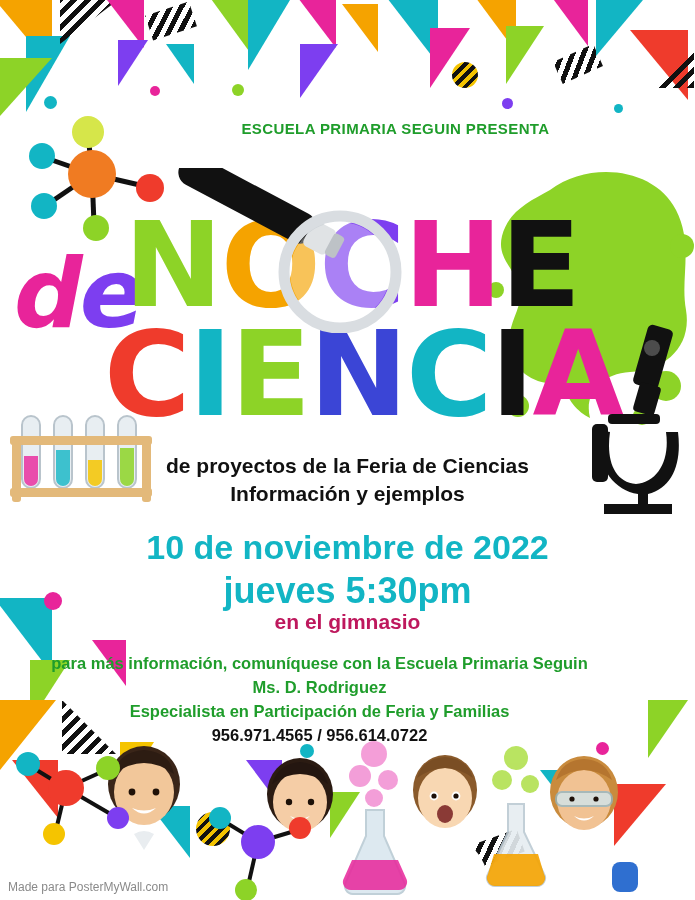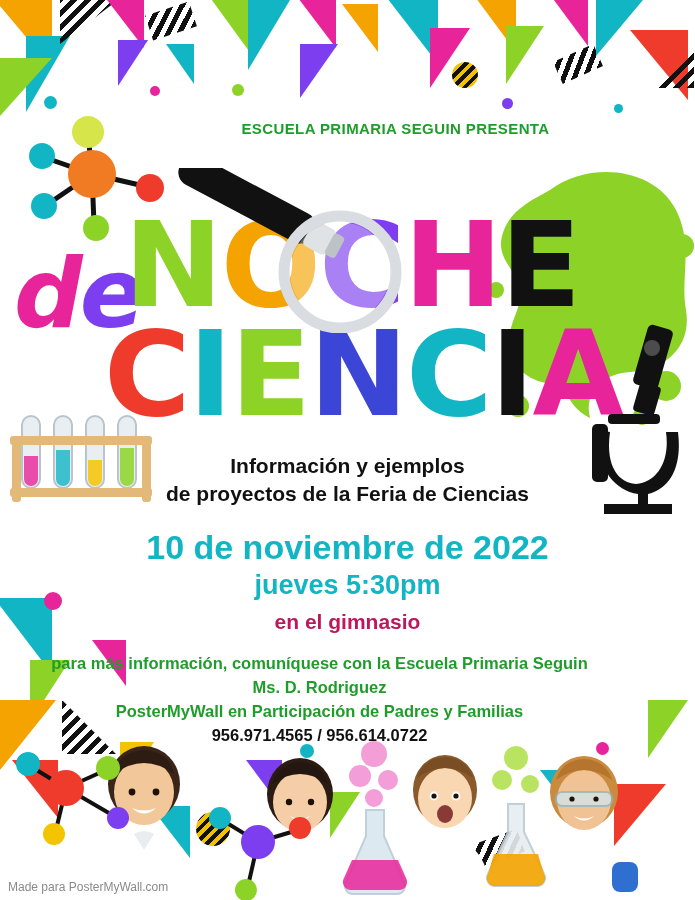--- a/index.html
+++ b/index.html
@@ -125,21 +125,21 @@
     font-weight: bold;
     color: #12b5c4;
     z-index: 40;
   }
   .time {
     position: absolute;
     top: 570px;
     left: 0;
     width: 695px;
     text-align: center;
-    font-size: 27px;
+    font-size: 36px;
     font-weight: bold;
     color: #12b5c4;
     z-index: 40;
   }
   .place {
     position: absolute;
     top: 610px;
     left: 0;
     width: 695px;
     text-align: center;
@@ -289,32 +289,32 @@
     </g>
     <g fill="#e3b97a">
       <rect x="2" y="26" width="142" height="9" rx="3"></rect>
       <rect x="2" y="78" width="142" height="9" rx="3"></rect>
       <rect x="4" y="30" width="9" height="62" rx="3"></rect>
       <rect x="134" y="30" width="9" height="62" rx="3"></rect>
     </g>
   </svg>
 
   <div class="subtitle">
+    <div>de proyectos de la Feria de Ciencias</div>
     <div>Información y ejemplos</div>
-    <div>de proyectos de la Feria de Ciencias</div>
   </div>
 
   <div class="date">10 de noviembre de 2022</div>
   <div class="time">jueves  5:30pm</div>
   <div class="place">en el gimnasio</div>
 
   <div class="contact">
     <div>para más información, comuníquese con la Escuela Primaria Seguin</div>
     <div>Ms. D. Rodriguez</div>
-    <div>PosterMyWall en Participación de Padres y Familias</div>
+    <div>Especialista en Participación de Feria y Familias</div>
     <div class="phone">956.971.4565 / 956.614.0722</div>
   </div>
 
   <div>
     <div class="tri" style="left:-6px;top:598px;border-width:0 58px 76px 0;border-right-color:#12b5c4;"></div>
     <div class="tri" style="left:30px;top:660px;border-width:62px 40px 0 0;border-top-color:#8dd327;"></div>
     <div class="tri" style="left:0px;top:700px;border-width:0 0 70px 56px;border-left-color:#f5a300;"></div>
     <div class="zig" style="left:62px;top:700px;width:54px;height:54px;clip-path:polygon(0 0,100% 100%,0 100%);"></div>
     <div class="tri" style="left:92px;top:640px;border-width:0 34px 46px 0;border-right-color:#e8249a;"></div>
     <div class="circle" style="left:44px;top:592px;width:18px;height:18px;background:#e8249a;"></div>

